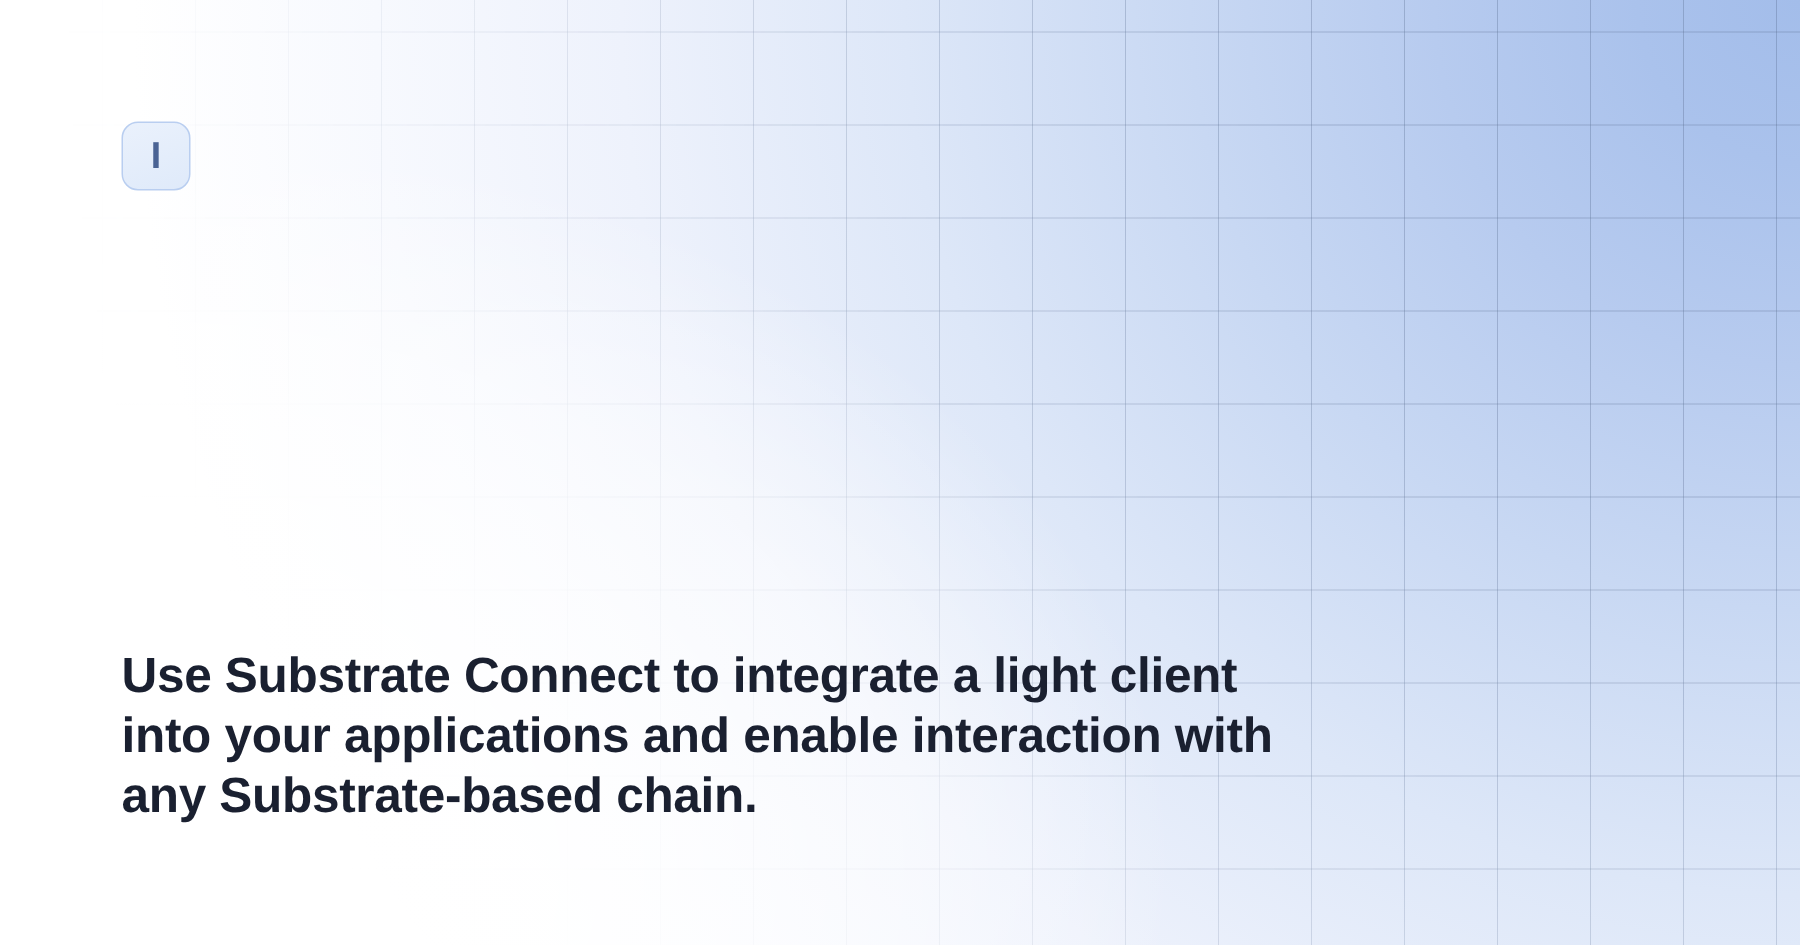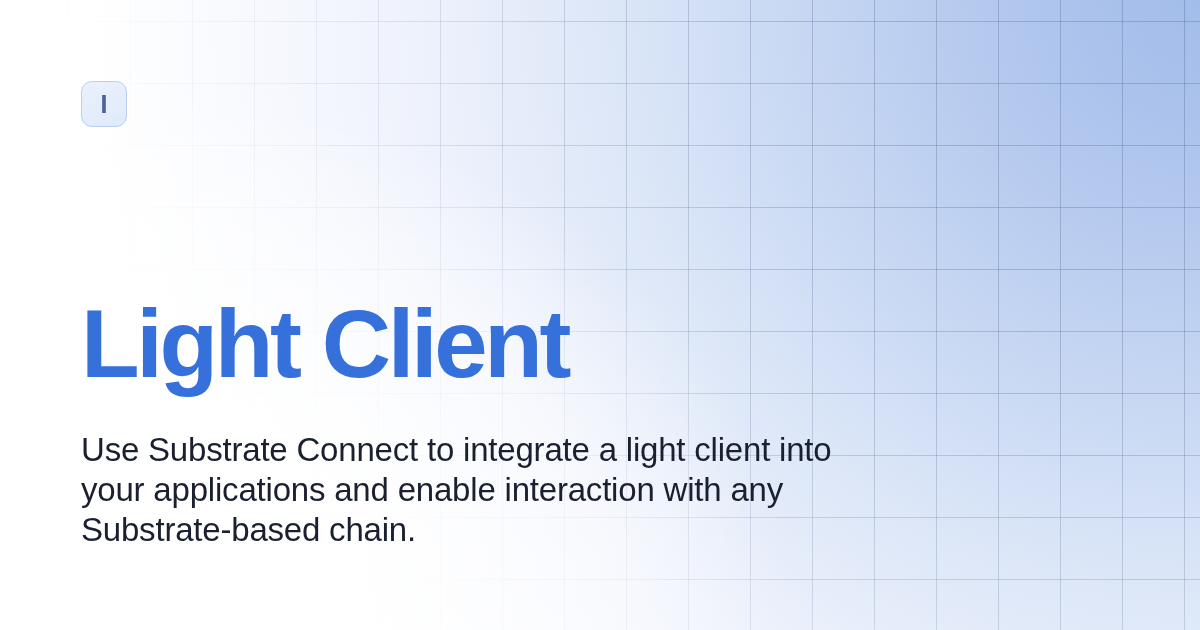--- a/index.html
+++ b/index.html
@@ -129,21 +129,21 @@
     white-space: nowrap;
   }
 
   .subhead {
     position: absolute;
     left: 81px;
     top: 430px;
     margin: 0;
     width: 780px;
     font-size: 33px;
-    font-weight: 400;
+    font-weight: 700;
     line-height: 40px;
     letter-spacing: -0.2px;
     color: #1a2030;
   }
 </style>
 </head>
 <body>
 
 <div id="og-card">
 
@@ -152,18 +152,17 @@
   <div class="bg-bloom"></div>
 
   <div class="content">
 
     <div class="brand">
       <div class="brand-badge">
         <span class="brand-badge-glyph">I</span>
       </div>
     </div>
 
-    <h1 class="headline">Light Client</h1>
 
     <p class="subhead">Use Substrate Connect to integrate a light client into your applications and enable interaction with any Substrate-based chain.</p>
 
   </div>
 </div>
 
 </body></html>

